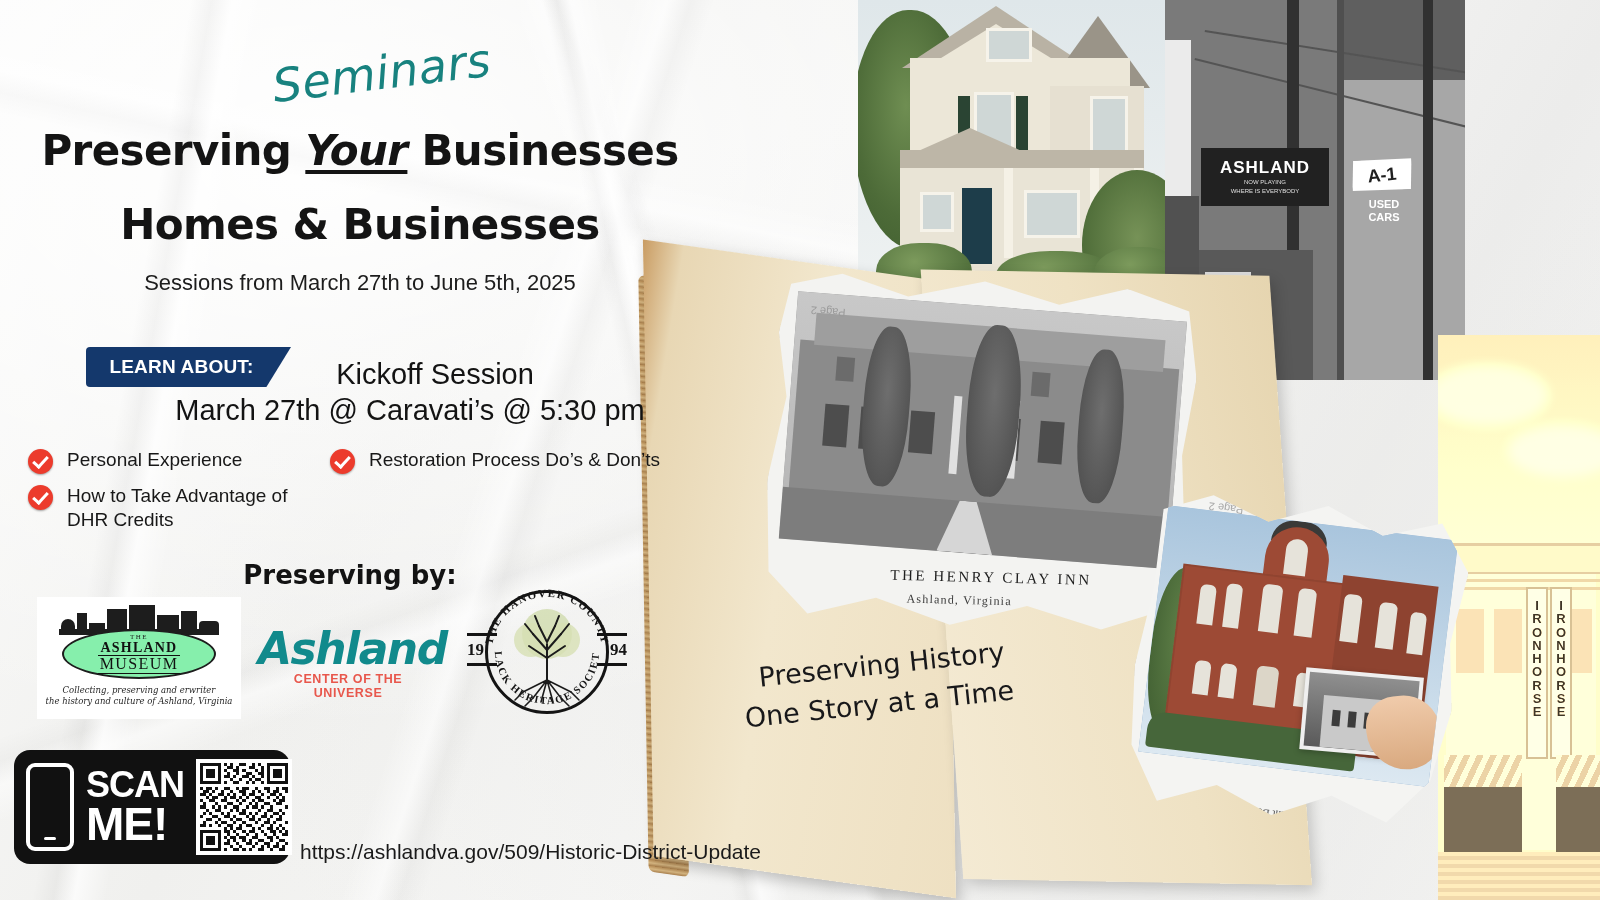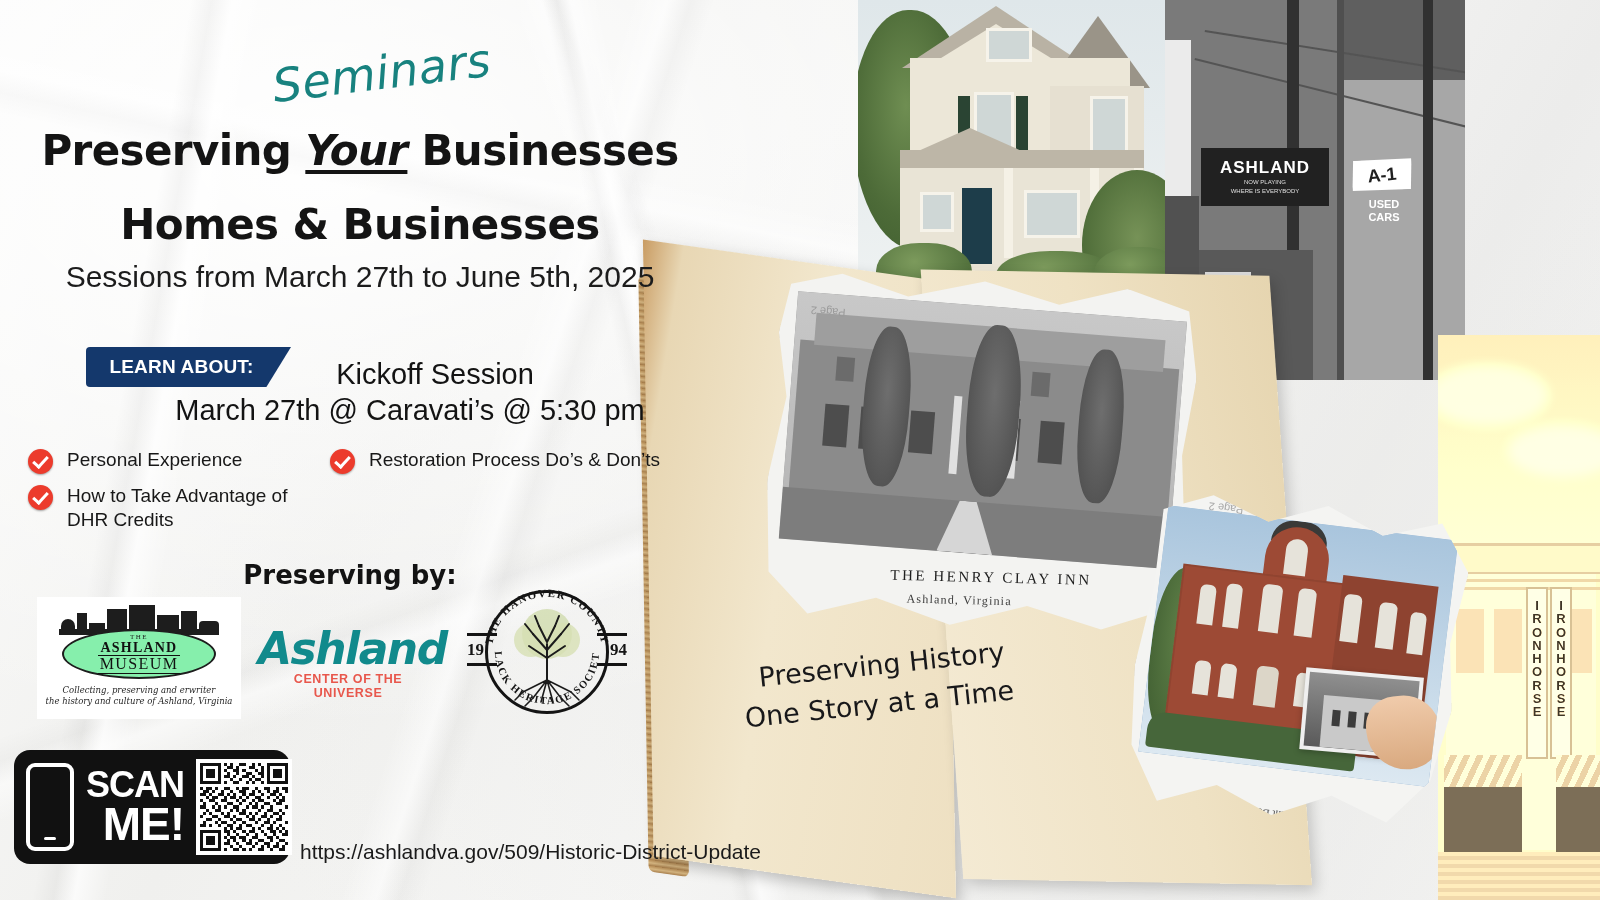--- a/index.html
+++ b/index.html
@@ -46,24 +46,24 @@
   }
   .title1 .u{font-style:italic;text-decoration:underline;text-underline-offset:5px;}
   .title2{
     position:absolute;left:40px;top:200px;width:640px;
     text-align:center;
     font-family:"DejaVu Sans", sans-serif;
     font-size:42px;font-weight:bold;color:#141414;
     letter-spacing:-.6px;white-space:nowrap;
   }
   .subtitle{
-    position:absolute;left:40px;top:260px;width:640px;
+    position:absolute;left:40px;top:270px;width:640px;
     text-align:center;
     font-family:"Liberation Sans", sans-serif;
-    font-size:30px;color:#1c1c1c;white-space:nowrap;
+    font-size:22px;color:#1c1c1c;white-space:nowrap;
   }
 
   .learn-badge{
     position:absolute;left:86px;top:347px;
     width:205px;height:40px;
     background:#14386c;
     color:#ffffff;
     font-family:"Liberation Sans", sans-serif;
     font-size:19px;font-weight:bold;letter-spacing:.2px;
     display:flex;align-items:center;justify-content:center;
@@ -148,21 +148,21 @@
   .seal-bar.l{left:0;}
   .seal-bar.r{right:0;}
   .seal-bar2{position:absolute;top:75px;width:30px;height:2.5px;background:#141414;}
   .seal-bar2.l{left:0;}
   .seal-bar2.r{right:0;}
 
   
   .scanme{
     position:absolute;left:14px;top:750px;width:276px;height:114px;
     background:#111111;border-radius:16px;display:flex;align-items:center;
-    padding:13px 12px;box-sizing:border-box;text-align:right;
+    padding:13px 12px;box-sizing:border-box;
   }
   .phone{
     width:40px;height:80px;border:4px solid #fff;border-radius:9px;
     position:relative;flex:0 0 auto;
   }
   .phone:after{content:"";position:absolute;left:50%;bottom:7px;transform:translateX(-50%);
     width:12px;height:3px;background:#fff;border-radius:2px;}
   .scan-words{margin-left:12px;flex:0 0 auto;}
   .scan-words div{
     font-family:"Liberation Sans", sans-serif;color:#ffffff;font-weight:bold;line-height:.96;

